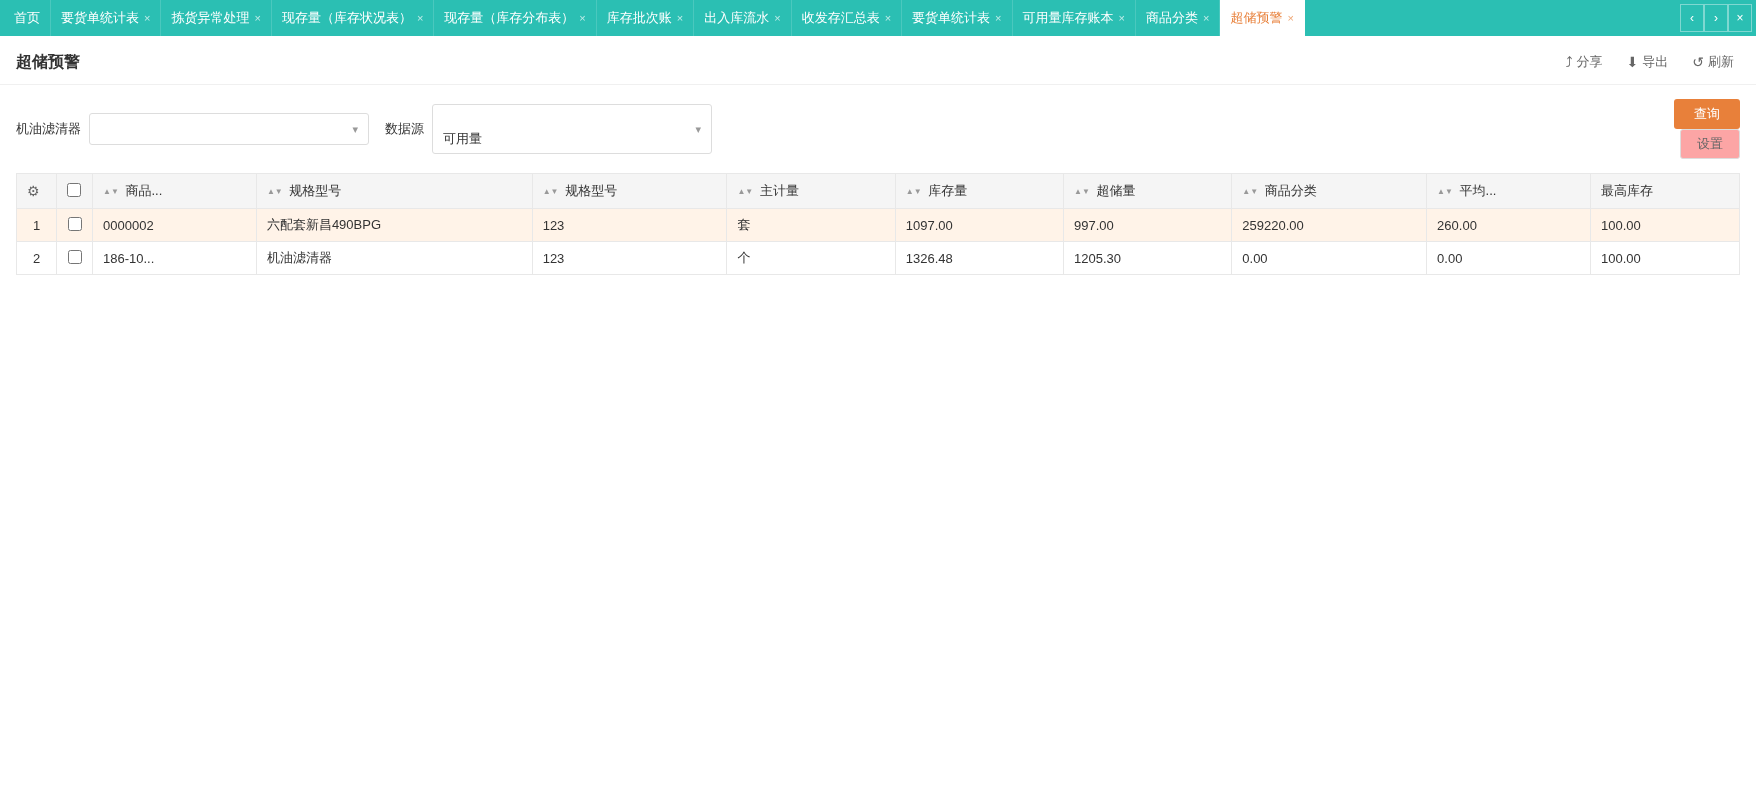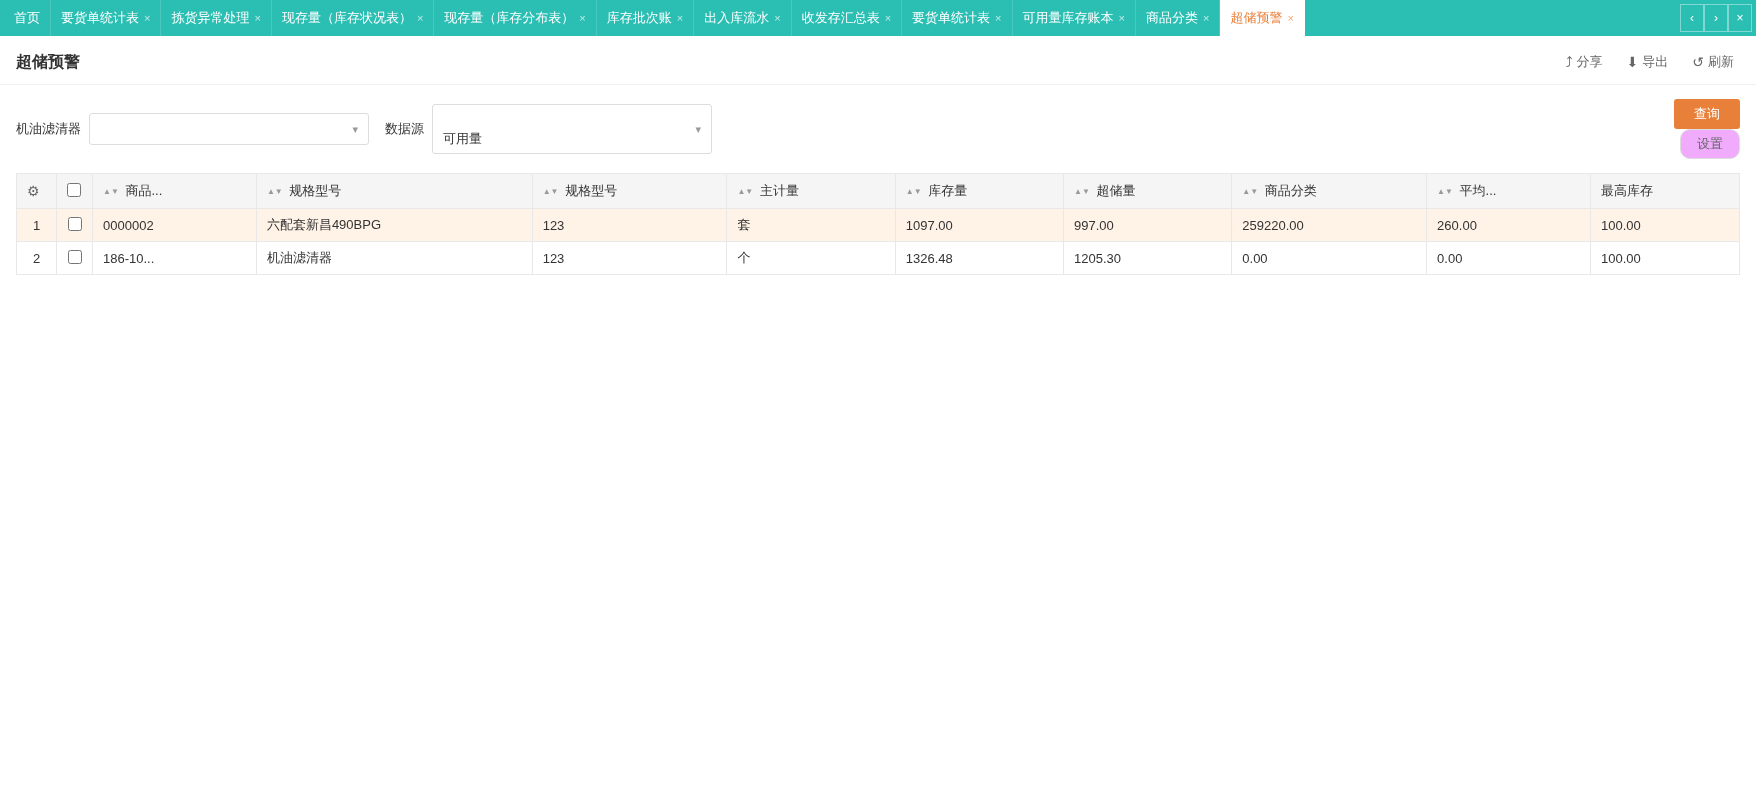--- a/index.html
+++ b/index.html
@@ -124,24 +124,24 @@
       background: #e8803a;
       color: #fff;
       border: none;
       border-radius: 3px;
       padding: 6px 20px;
       cursor: pointer;
       font-size: 13px;
       margin-left: auto;
     }
     .btn-setting {
-      background: #f0abfc;
+      background: #fca5a5;
       color: #666;
       border: 1px solid #ddd;
-      border-radius: 10px;
+      border-radius: 3px;
       padding: 5px 16px;
       cursor: pointer;
       font-size: 13px;
     }
 
     
     .table-container {
       padding: 0 16px;
     }
     .data-table {

